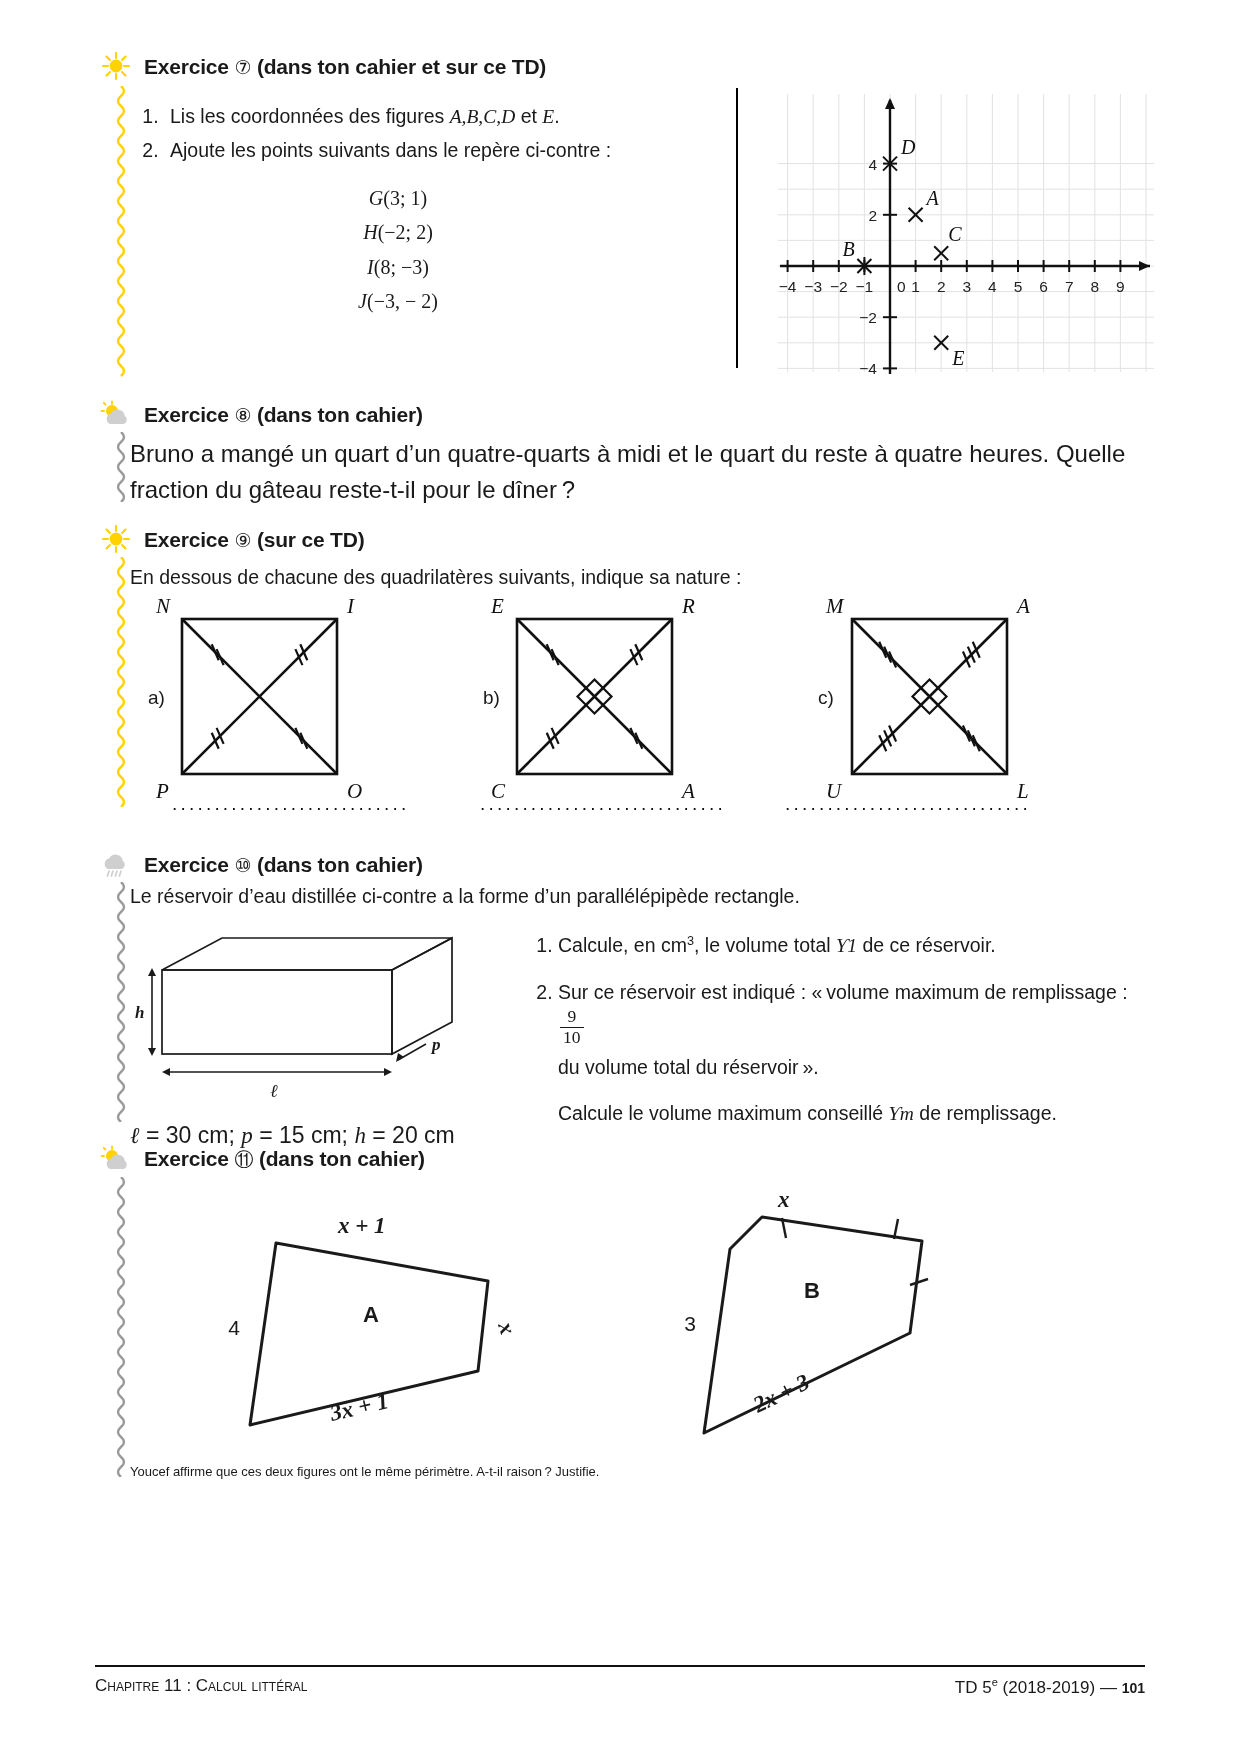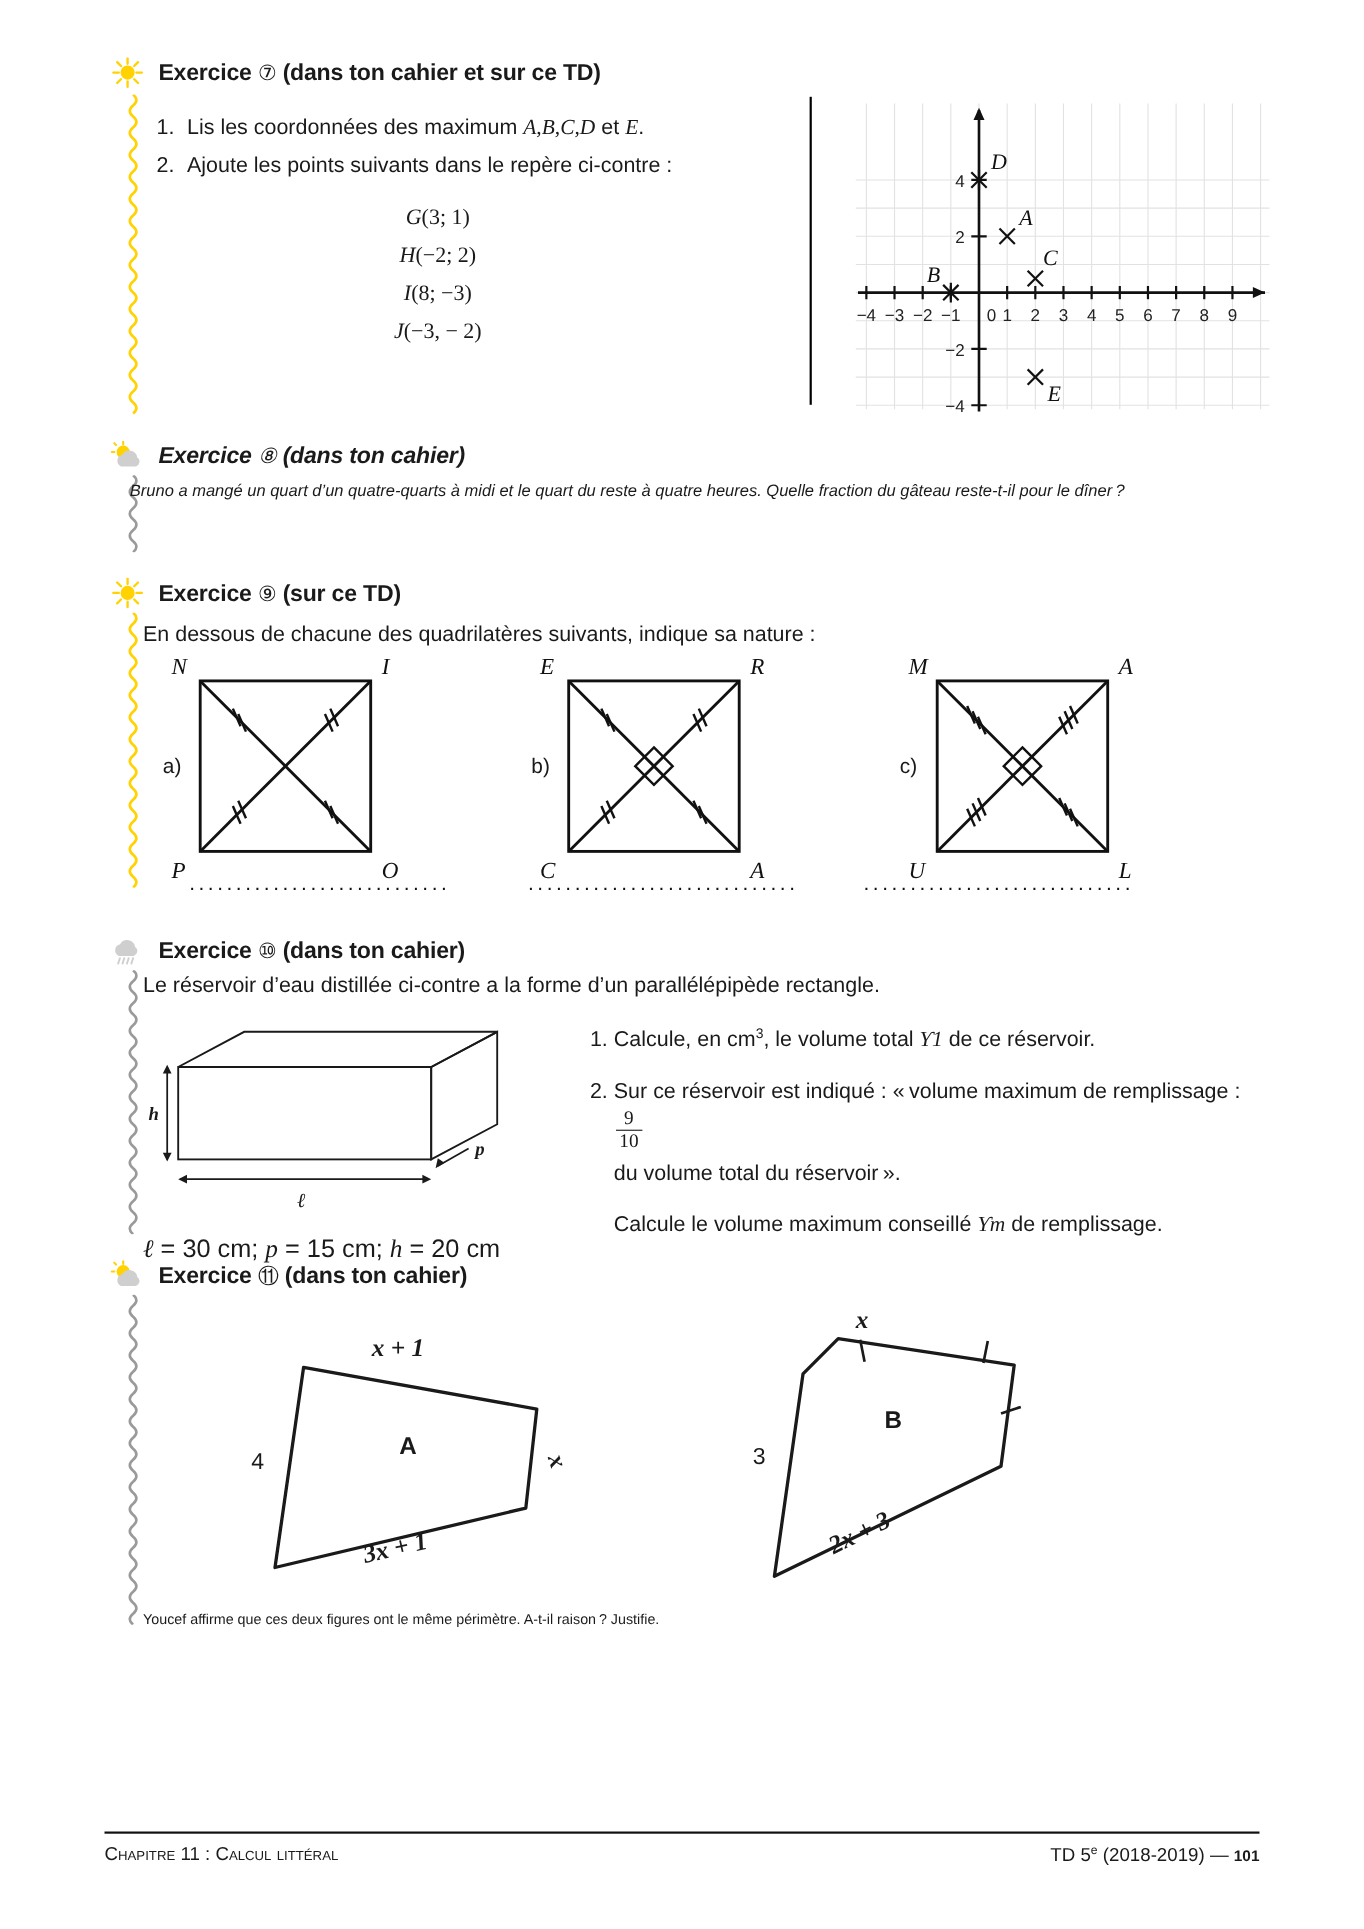--- a/index.html
+++ b/index.html
@@ -41,22 +41,22 @@
   ol.qlist li { padding-left:6px; }
   .ptlist { margin-top:14px; text-align:center; font-size:20px;
             font-family:"Liberation Serif", serif; line-height:1.72; }
   .ptlist div span.lbl { font-style:italic; }
 
   .divider-v { position:absolute; left:636px; top:36px; width:2px; height:280px; background:#000; }
 
   .grid-wrap { position:absolute; left:672px; top:36px; width:386px; height:292px; }
 
   
-  #ex8 { position:absolute; left:100px; top:400px; width:1060px;font-style:italic; }
-  #ex8 .para { position:absolute; left:18px; top:36px; width:1020px; font-size:15px; line-height:1.5; }
+  #ex8 { position:absolute; left:100px; top:400px; width:1060px; }
+  #ex8 .para { position:absolute; left:30px; top:36px; width:1020px; font-size:24px; line-height:1.5; }
 
   
   #ex9 { position:absolute; left:100px; top:525px; width:1060px; }
   #ex9 .para { position:absolute; left:30px; top:38px; font-size:19.5px; }
   .quadrow { position:absolute; left:20px; top:72px; width:1030px; height:230px; }
   .quadcell { position:absolute; top:0; width:330px; height:230px; }
   .quadlabel { position:absolute; left:40px; top:90px; font-size:19px; }
   .dots { position:absolute; font-size:19px; letter-spacing:3.2px; color:#111; }
 
   
@@ -121,21 +121,21 @@
         <path d="M7 0 q6 5 0 10 q-6 5 0 10 q6 5 0 10 q-6 5 0 10 q6 5 0 10 q-6 5 0 10 q6 5 0 10 q-6 5 0 10
                  q6 5 0 10 q-6 5 0 10 q6 5 0 10 q-6 5 0 10 q6 5 0 10 q-6 5 0 10 q6 5 0 10 q-6 5 0 10
                  q6 5 0 10 q-6 5 0 10 q6 5 0 10 q-6 5 0 10 q6 5 0 10 q-6 5 0 10 q6 5 0 10 q-6 5 0 10
                  q6 5 0 10 q-6 5 0 10 q6 5 0 10 q-6 5 0 10 q6 5 0 10" fill="none" stroke="#FFD200" stroke-width="2.4"></path>
       </svg>
     </div>
 
     <div class="left">
       <ol class="qlist">
         <li>
-          <span>Lis les coordonnées des maximum </span><span class="mathser">A,B,C,D</span><span> et </span><span class="mathser">E</span><span>.</span>
+          <span>Lis les coordonnées des figures </span><span class="mathser">A,B,C,D</span><span> et </span><span class="mathser">E</span><span>.</span>
         </li>
         <li>Ajoute les points suivants dans le repère ci-contre :</li>
       </ol>
 
       <div class="ptlist">
         <div><span class="lbl">G</span><span>(3; 1)</span></div>
         <div><span class="lbl">H</span><span>(−2; 2)</span></div>
         <div><span class="lbl">I</span><span>(8; −3)</span></div>
         <div><span class="lbl">J</span><span>(−3, − 2)</span></div>
       </div>

